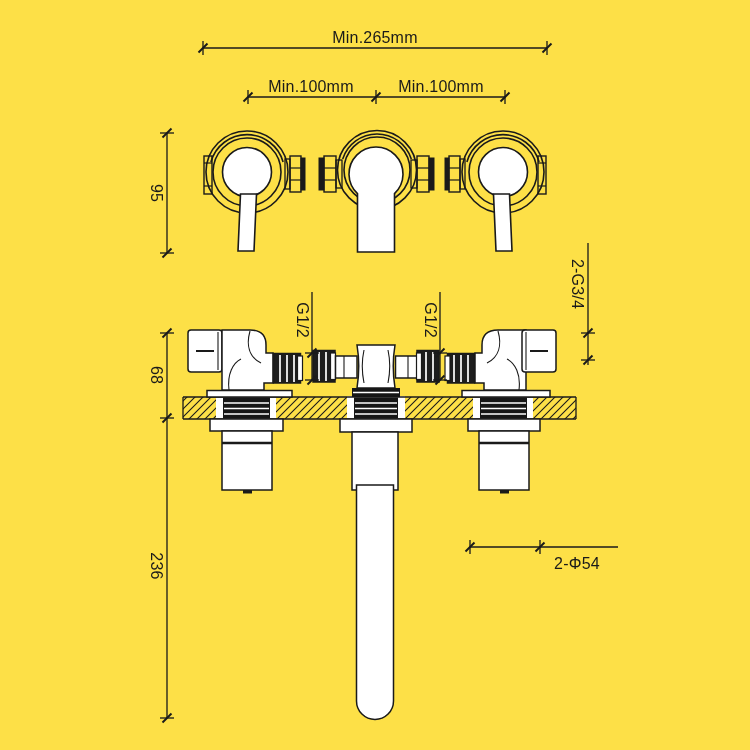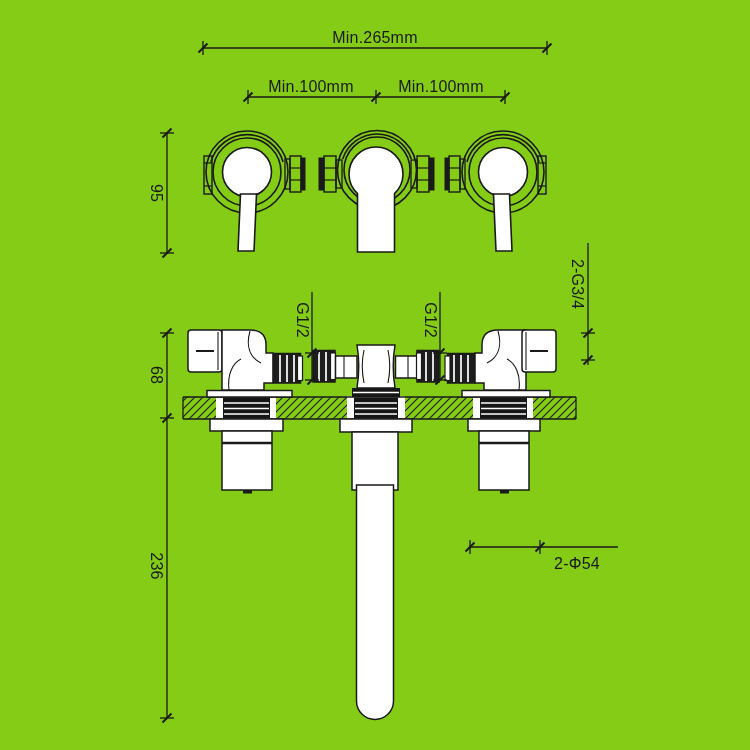--- a/index.html
+++ b/index.html
@@ -1,17 +1,17 @@
 <!DOCTYPE html>
 <html><head>
 <meta charset="utf-8">
 <style>
   html,body{margin:0;padding:0;background:#ffffff;}
   .stage{
-    position:relative;width:750px;height:750px;background:#84cc16;
+    position:relative;width:750px;height:750px;background:#fde047;
     font-family:"Liberation Sans", sans-serif;overflow:hidden;
   }
   svg{position:absolute;left:0;top:0;}
   svg text{
     font-family:"Liberation Sans", sans-serif;
     font-size:16px;fill:#1a1a1a;letter-spacing:0.2px;
   }
 </style>
 </head>
 <body>

